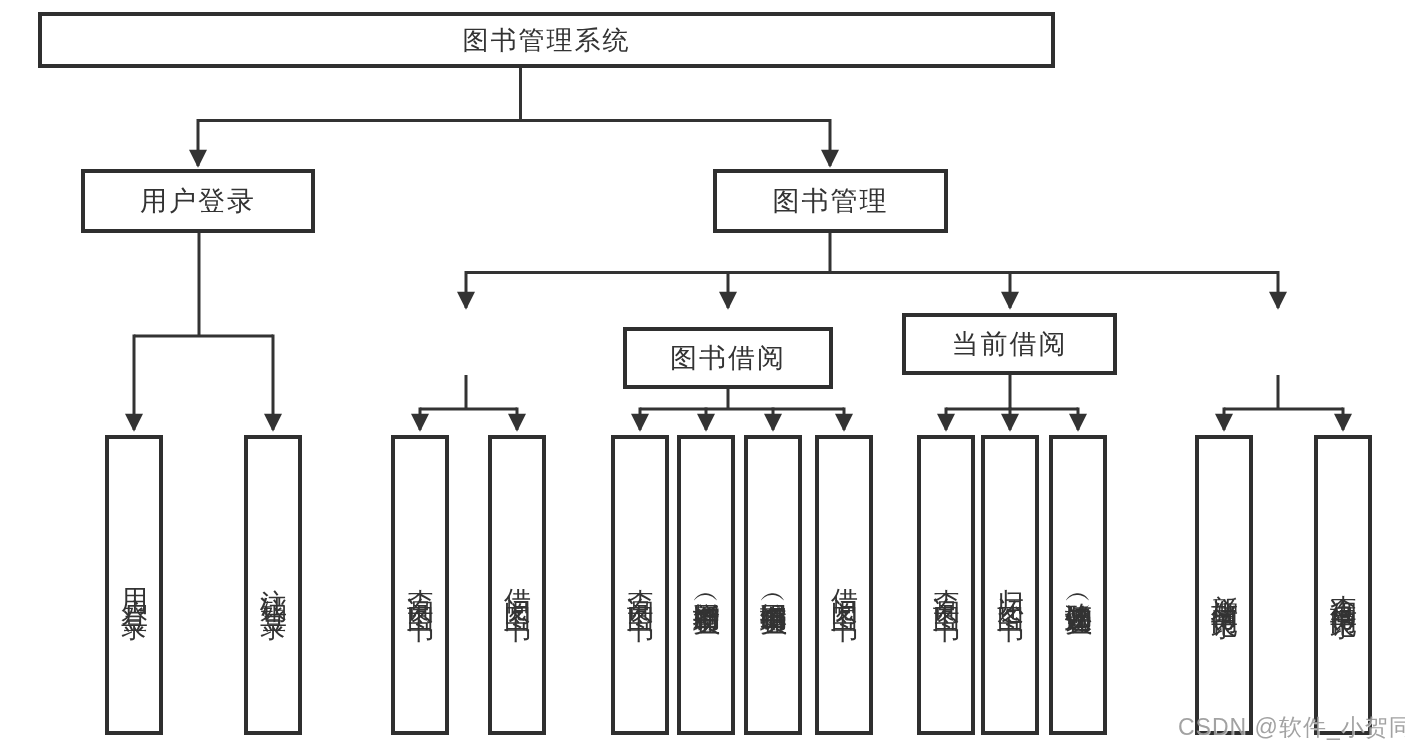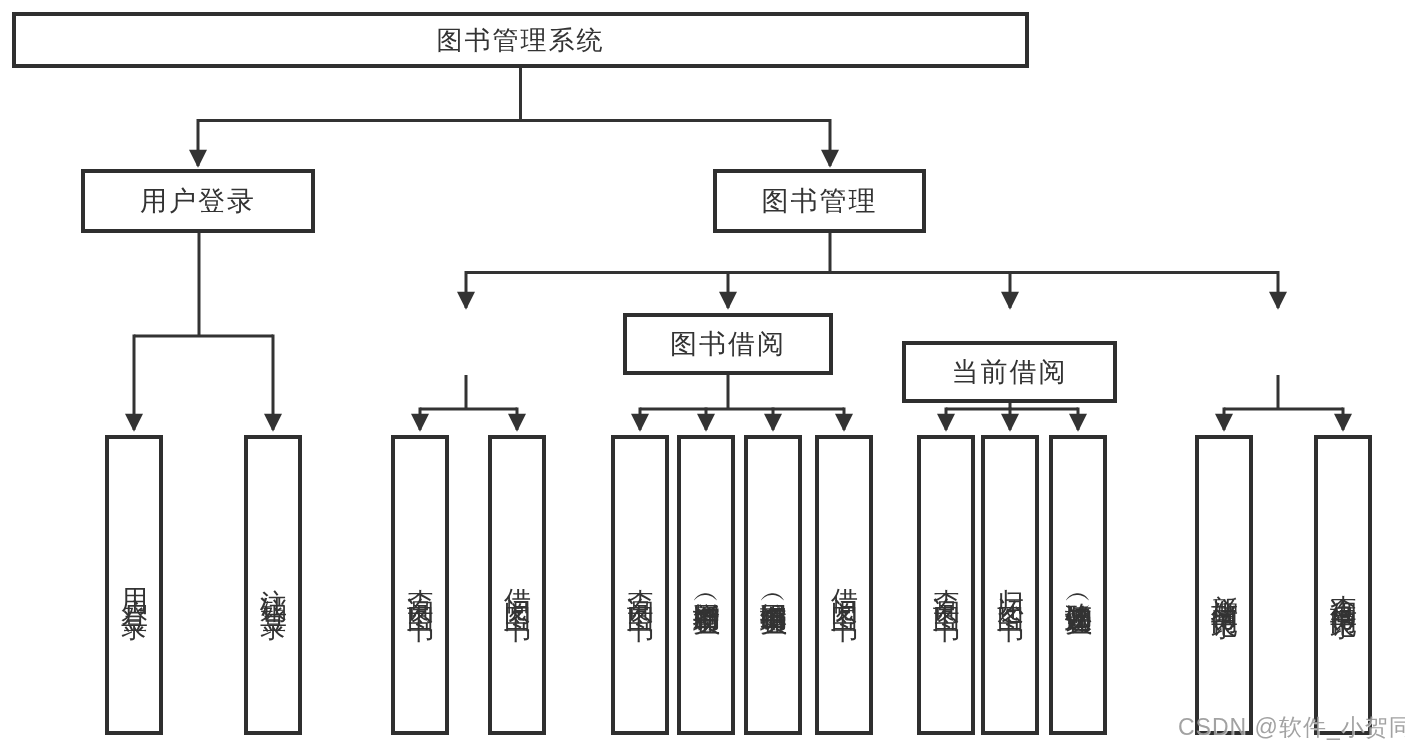--- a/index.html
+++ b/index.html
@@ -11,21 +11,21 @@
   }
   svg.connectors{position:absolute;left:0;top:0;z-index:1;}
   svg.connectors path.conn{stroke:var(--line,#333);stroke-width:3;fill:none;}
   svg.connectors .arrowhead{fill:var(--line,#333);}
   .node{
     position:absolute;z-index:2;box-sizing:border-box;
     border:4px solid var(--box-border,#2f2f2f);background:#fff;
     display:flex;align-items:center;justify-content:center;
     font-size:27px;letter-spacing:2px;white-space:nowrap;
   }
-  .node.root{font-size:26px;}
+  .node.root{font-size:26px;margin-left:26px;}
   .node.leaf{width:58px;top:435px;height:300px;padding:4px 0;}
   .vtext{
     writing-mode:vertical-lr;text-orientation:mixed;
     font-size:27px;line-height:1;display:block;
   }
   .vtext.len4{letter-spacing:9px;}
   .vtext.len6{letter-spacing:4px;}
   .vtext.len9{letter-spacing:1px;}
   .watermark{
     position:absolute;left:1178px;top:712px;z-index:5;
@@ -98,24 +98,24 @@
       <path class="conn" d="M1278 375 V409"></path>
       <path class="conn" d="M1224 409 H1343"></path>
       <path class="conn" d="M1224 407.5 V430" marker-end="url(#arrow)"></path>
       <path class="conn" d="M1343 407.5 V430" marker-end="url(#arrow)"></path>
     </g>
   </svg>
 
   <div class="node root" style="left:12px;top:12px;width:1017px;height:56px;">图书管理系统</div>
 
   <div class="node" style="left:81px;top:169px;width:234px;height:64px;">用户登录</div>
-  <div class="node" style="left:713px;top:169px;width:213px;height:64px;">图书管理</div>
+  <div class="node" style="left:713px;top:169px;width:235px;height:64px;">图书管理</div>
 
-  <div class="node" style="left:623px;top:313px;width:210px;height:62px;">图书借阅</div>
-  <div class="node" style="left:902px;top:313px;width:215px;height:62px;margin-top:28px;">当前借阅</div>
+  <div class="node" style="left:623px;top:327px;width:210px;height:62px;">图书借阅</div>
+  <div class="node" style="left:902px;top:313px;width:215px;height:62px;">当前借阅</div>
 
   <div class="node leaf" style="left:105px;">
     <span class="vtext len4">用户登录</span>
   </div>
   <div class="node leaf" style="left:244px;">
     <span class="vtext len4">注销登录</span>
   </div>
 
   <div class="node leaf" style="left:391px;">
     <span class="vtext len4">查询图书</span>

